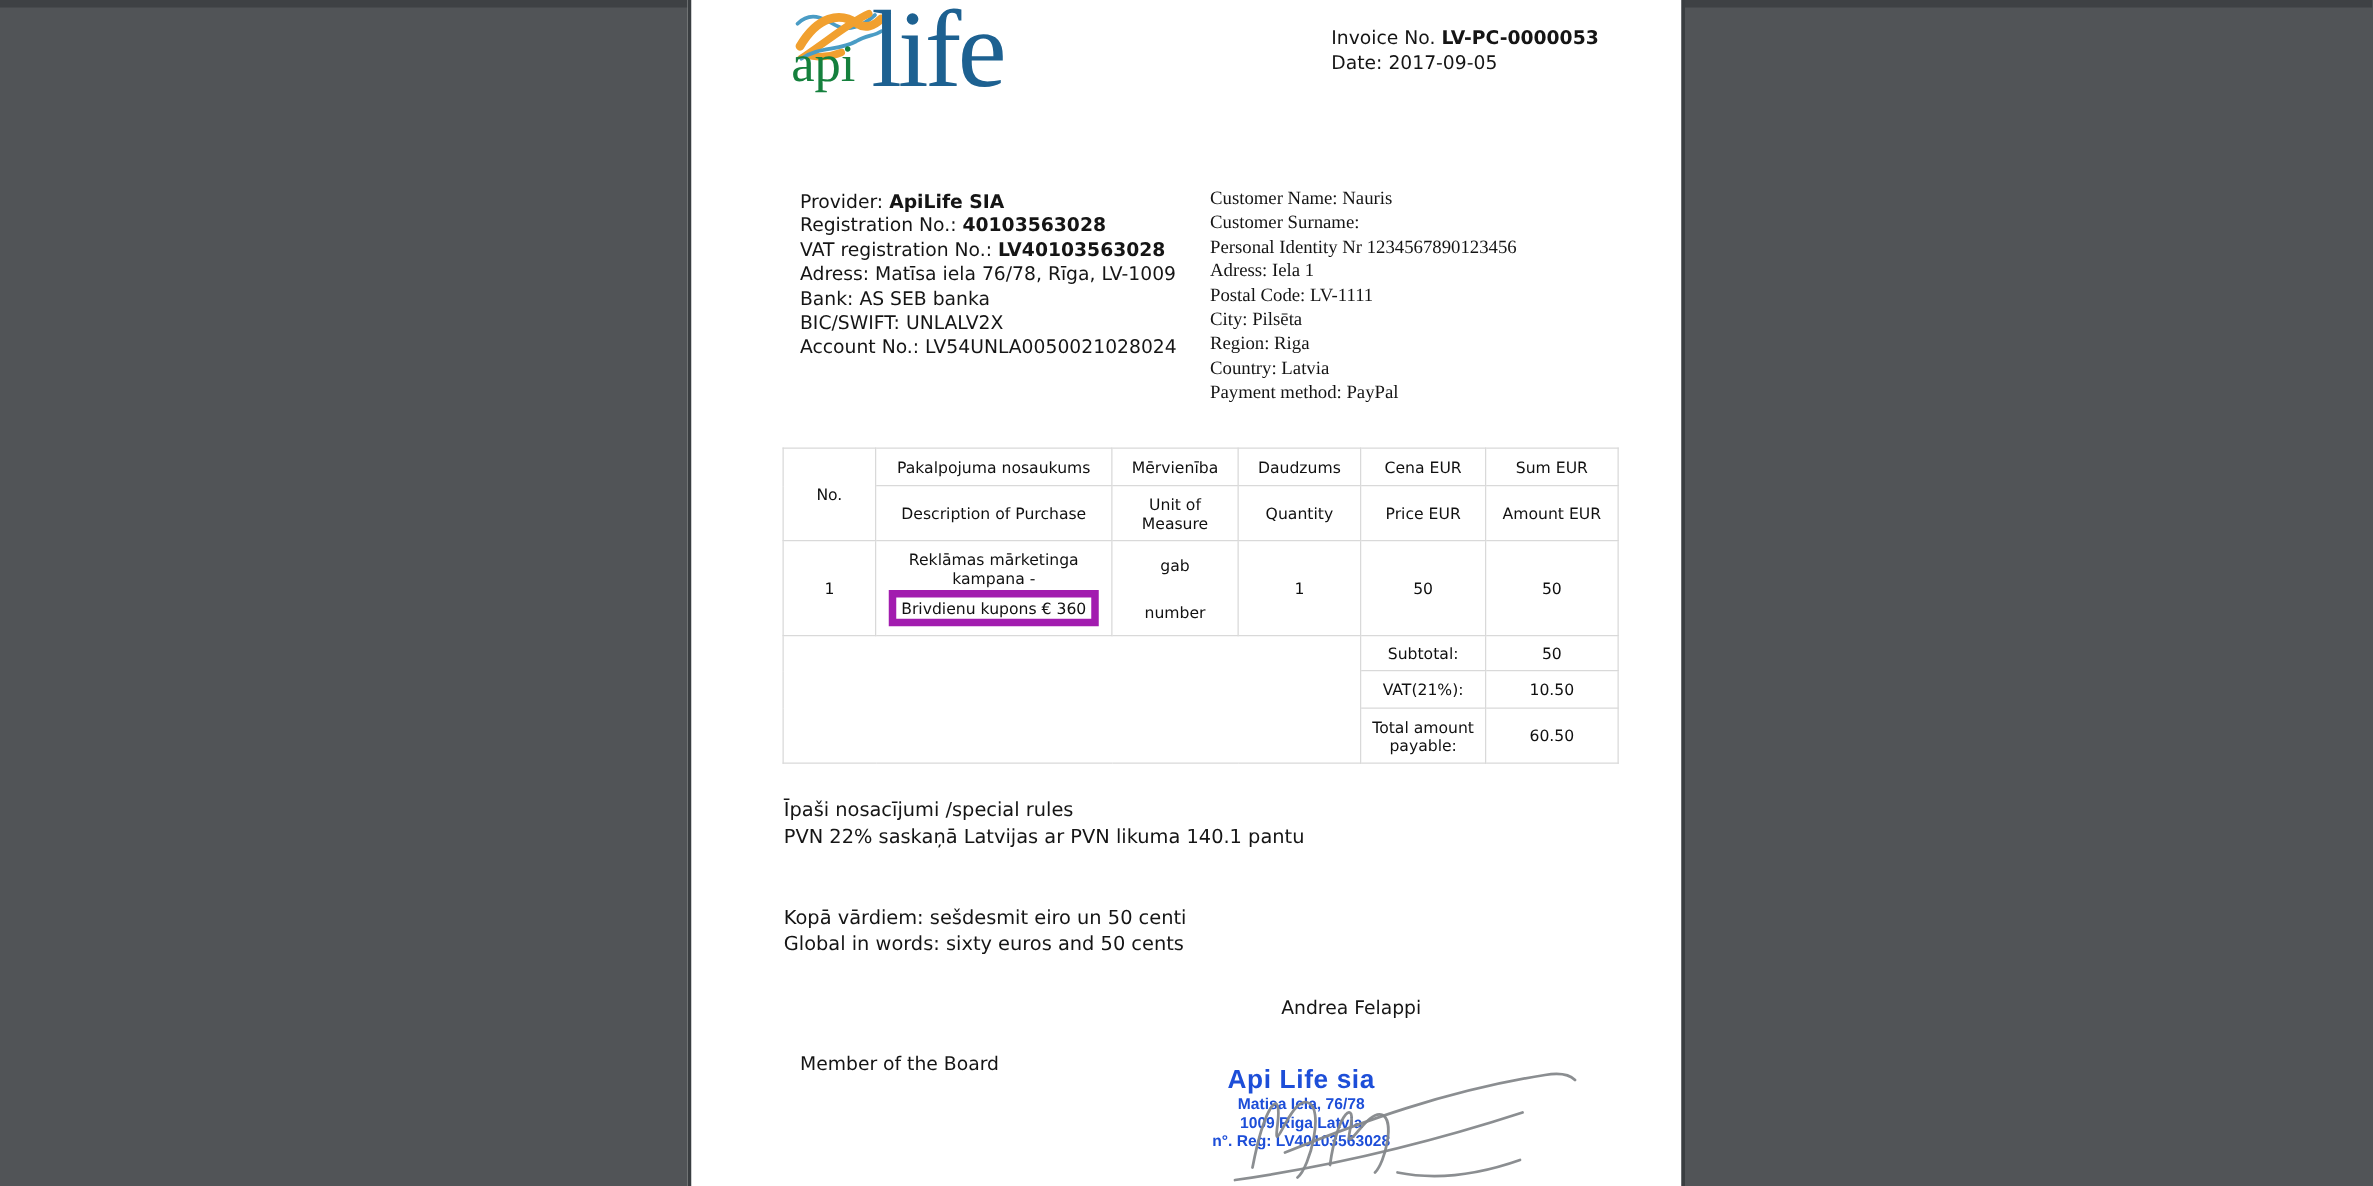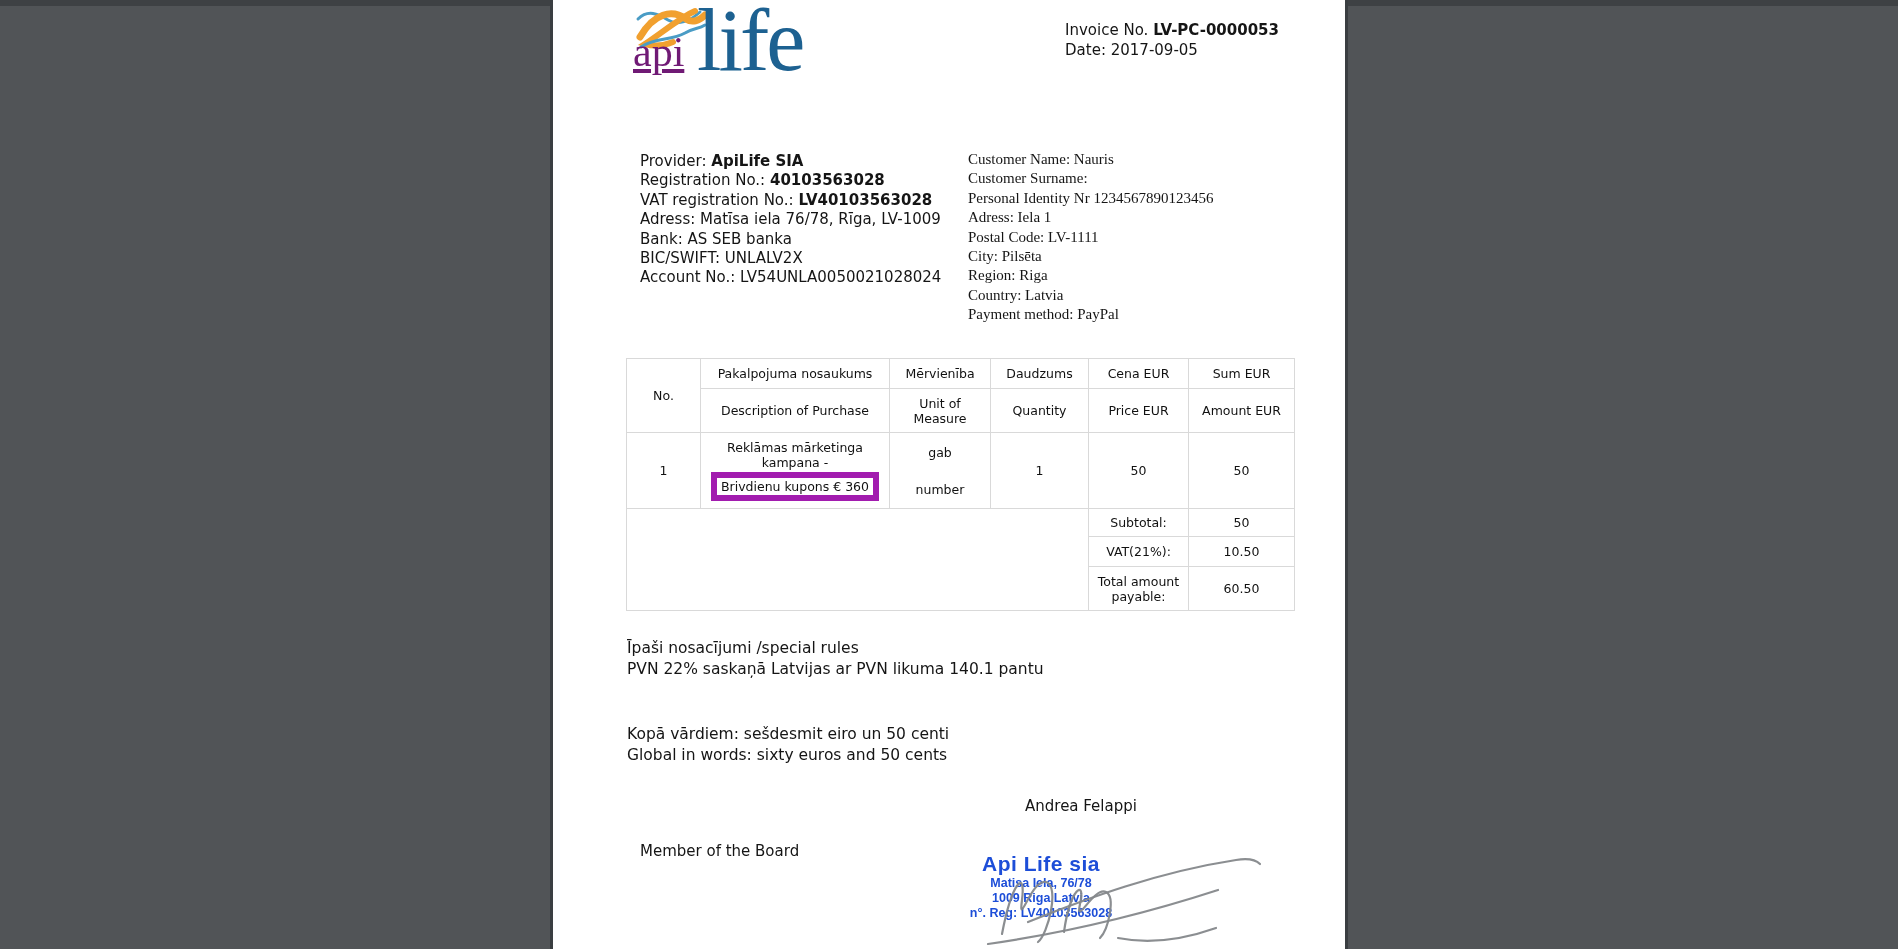--- a/index.html
+++ b/index.html
@@ -6,21 +6,21 @@
   .frame{position:relative;width:1898px;height:949px;background:#515457;overflow:hidden;
          font-family:"DejaVu Sans",sans-serif;color:#151515;}
   .top-strip{position:absolute;top:0;left:0;width:100%;height:6px;background:#3e4144;}
   .doc{position:absolute;left:550px;top:0;width:792px;height:949px;background:#ffffff;
        border-left:3px solid #3a3e41;border-right:3px solid #3a3e41;}
   .doc *{box-sizing:border-box;}
 
   
   .logo{position:absolute;left:80px;top:6px;width:220px;height:74px;}
   .logo .api{position:absolute;left:0;top:25px;font-family:"Liberation Serif",serif;
-             font-size:42px;line-height:1;color:#701a75;letter-spacing:0px;text-decoration:underline;}
+             font-size:42px;line-height:1;color:#15803d;letter-spacing:0px;}
   .logo .life{position:absolute;left:64px;top:-9px;font-family:"Liberation Serif",serif;
               font-size:88px;line-height:1;color:#1d6191;letter-spacing:-3px;}
   .logo svg{position:absolute;left:2px;top:0px;}
 
   
   .inv{position:absolute;right:66px;top:20px;text-align:left;font-size:15px;line-height:20px;}
   .inv b{font-weight:bold;}
 
   
   .provider{position:absolute;left:87px;top:152px;font-size:15px;line-height:19.4px;white-space:nowrap;}

